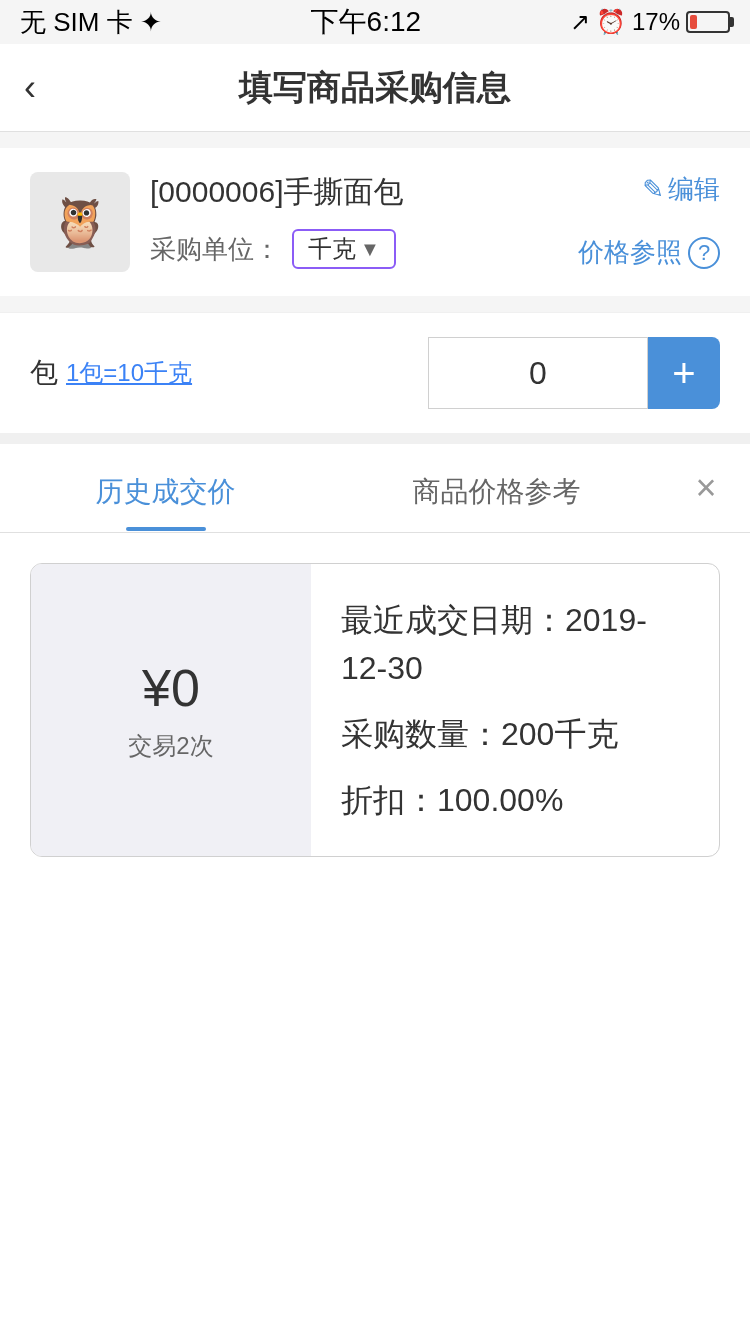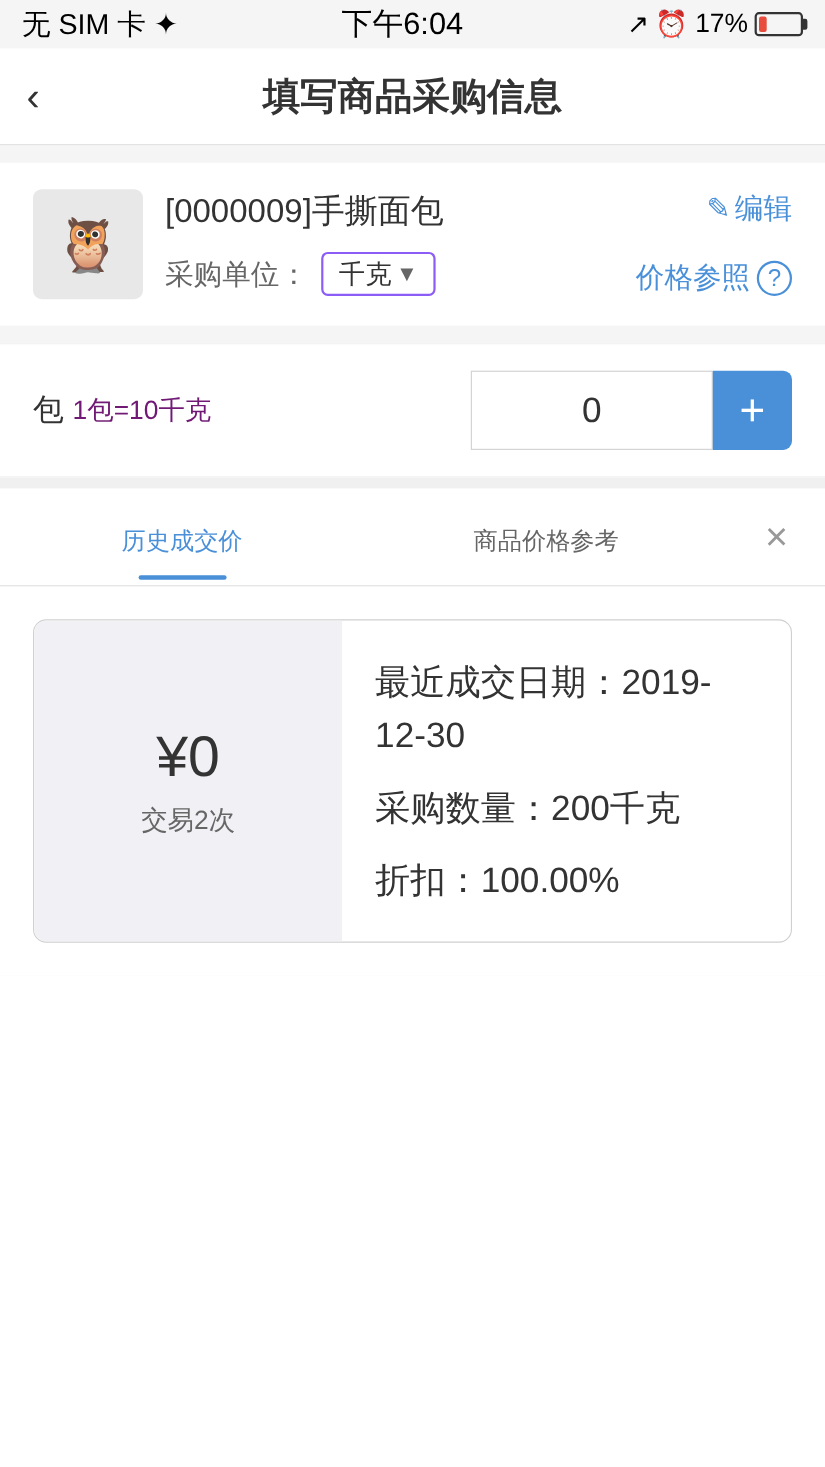--- a/index.html
+++ b/index.html
@@ -186,21 +186,22 @@
     }
     .qty-label {
       display: flex;
       align-items: center;
       gap: 8px;
       font-size: 28px;
       color: #333;
     }
     .qty-unit {
       font-size: 24px;
-      color: #701a75;
+      color: #3b82f6;
+      text-decoration: underline;
     }
     .qty-controls {
       display: flex;
       align-items: center;
       gap: 0;
     }
     .qty-input {
       width: 220px;
       height: 72px;
       border: 1px solid #d0d0d0;
@@ -233,21 +234,21 @@
     .tabs-header {
       display: flex;
       align-items: center;
       border-bottom: 1px solid #e0e0e0;
       position: relative;
     }
     .tab-item {
       flex: 1;
       text-align: center;
       padding: 28px 0 20px;
-      font-size: 22px;
+      font-size: 28px;
       color: #666;
       cursor: pointer;
       position: relative;
     }
     .tab-item.active {
       color: #4a90d9;
     }
     .tab-item.active::after {
       content: '';
       position: absolute;
@@ -321,21 +322,21 @@
       min-height: 500px;
     }
   </style>
 </head>
 <body>
 
 <div class="status-bar">
   <div class="status-left">
     <span>无 SIM 卡 ✦</span>
   </div>
-  <div class="status-center">下午6:04</div>
+  <div class="status-center">下午6:12</div>
   <div class="status-right">
     <span>↗</span>
     <span>⏰</span>
     <span>17%</span>
     <div class="battery-icon">
       <div class="battery-fill"></div>
     </div>
   </div>
 </div>
 
@@ -345,21 +346,21 @@
 </div>
 
 <div class="product-card">
   <div class="product-top">
     <div class="product-left">
       <div class="product-image">
         <span class="owl-icon">🦉</span>
       </div>
       <div class="product-info">
         <div class="product-name">
-          <span>[0000009]</span><span>手撕面包</span>
+          <span>[0000006]</span><span>手撕面包</span>
         </div>
         <div class="product-unit-row">
           <span class="unit-label">采购单位：</span>
           <div class="unit-badge">
             <span>千克</span>
             <span class="unit-arrow">▼</span>
           </div>
         </div>
       </div>
     </div>

